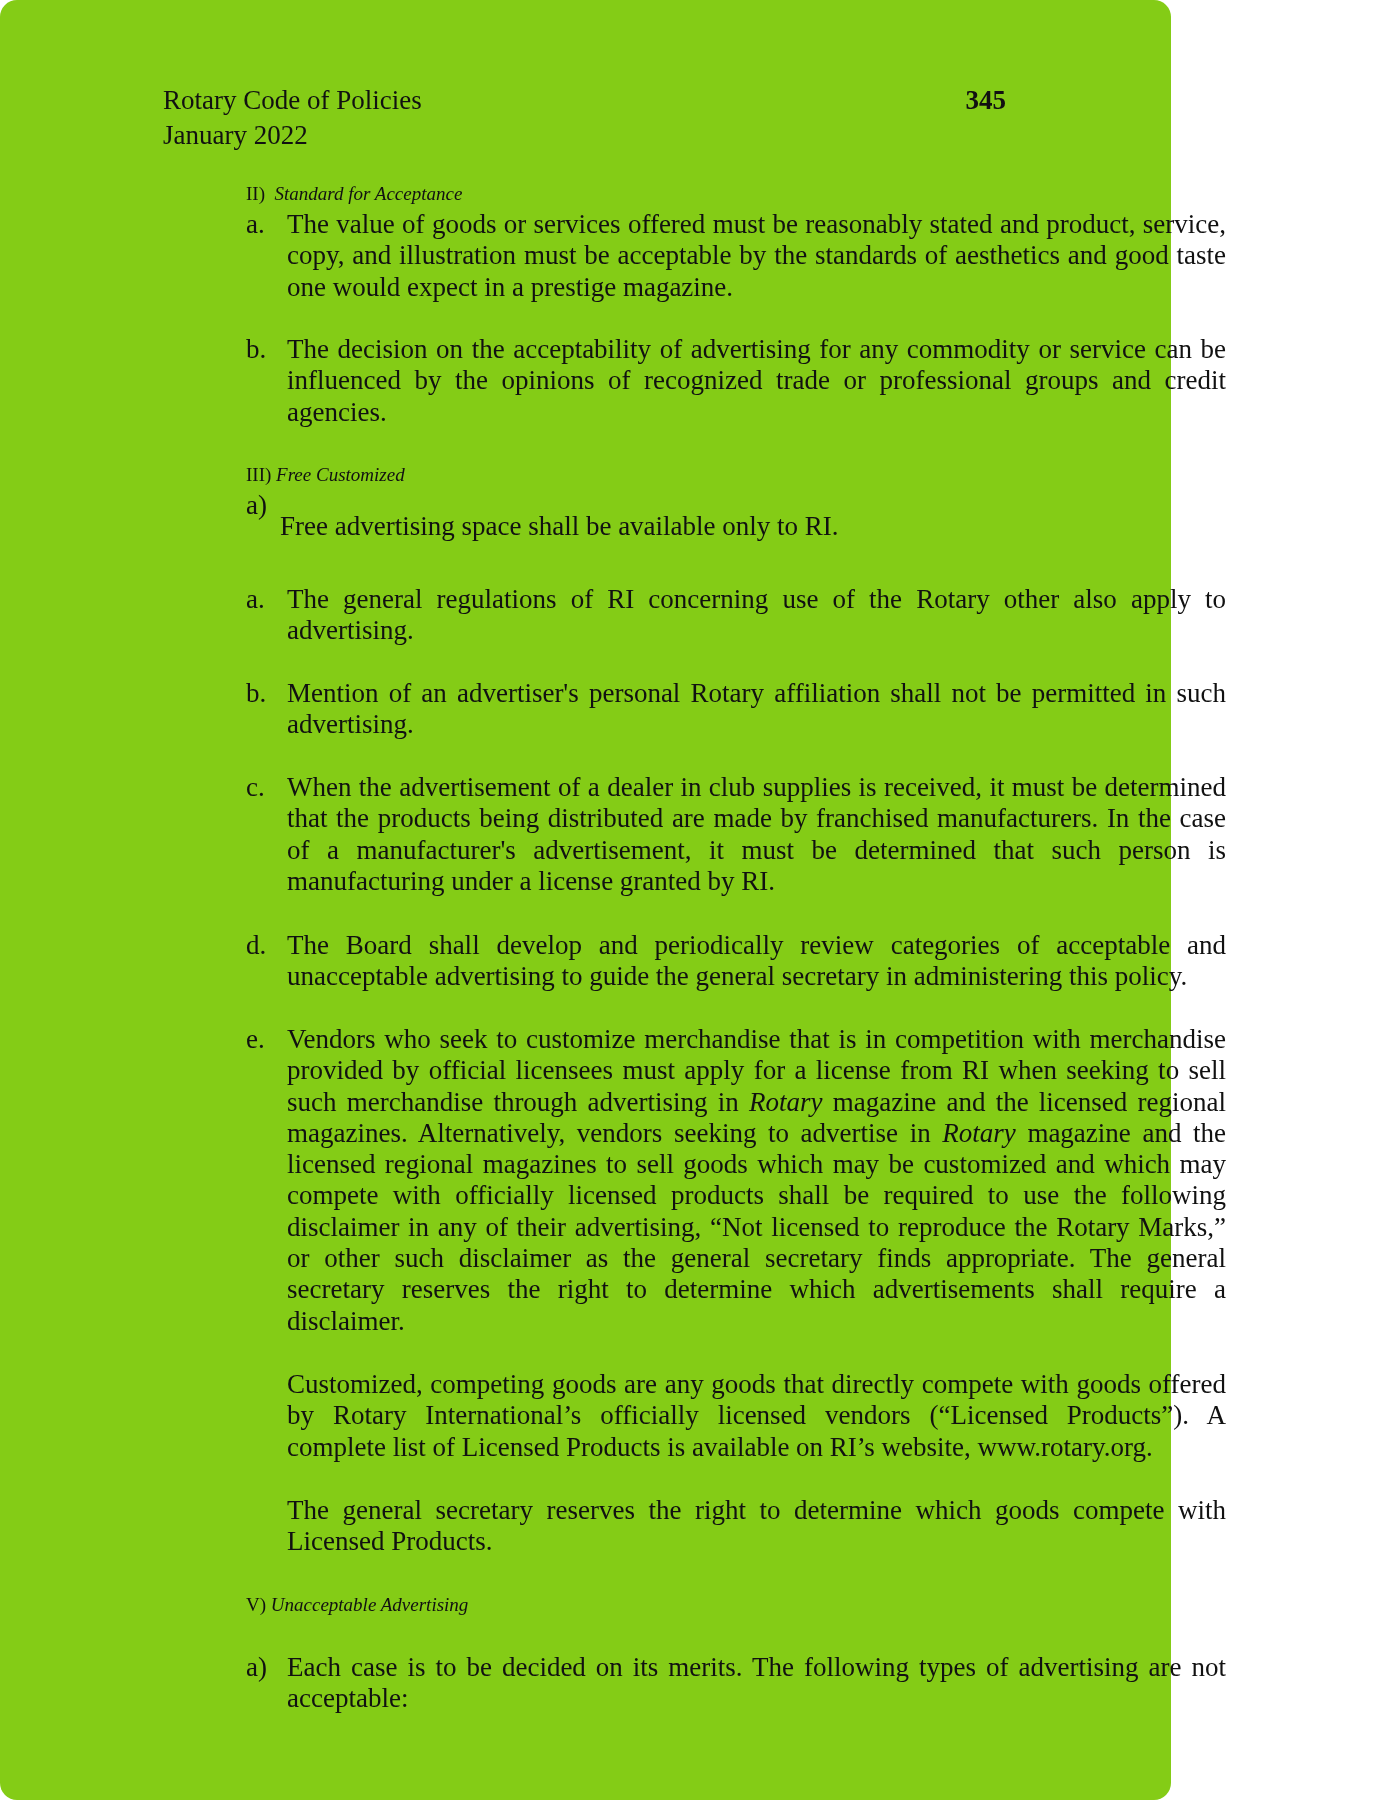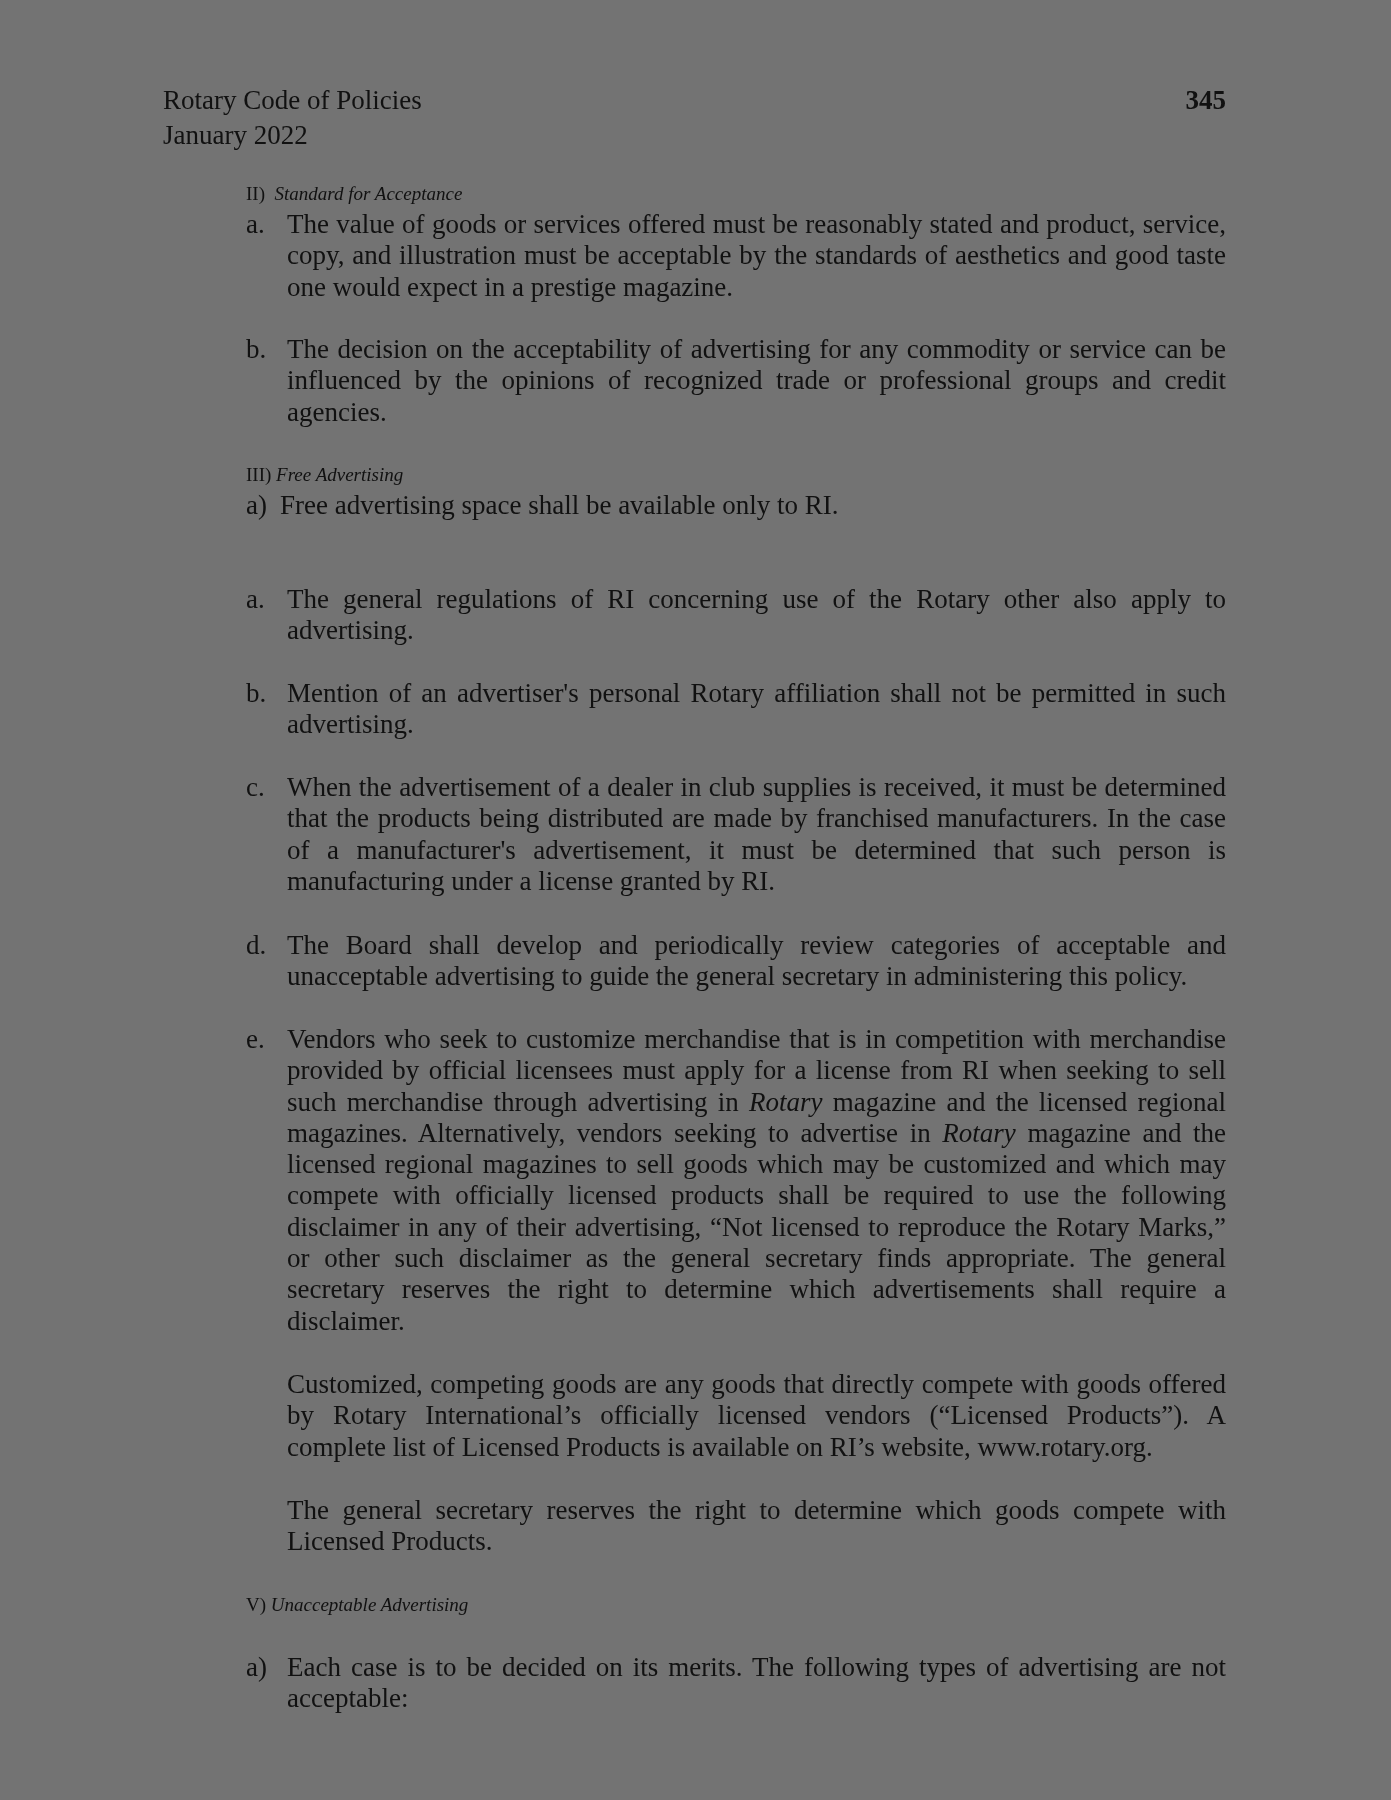--- a/index.html
+++ b/index.html
@@ -1,21 +1,21 @@
 <!DOCTYPE html>
 <html><head>
 <meta charset="utf-8">
 <style>
   html, body { margin: 0; padding: 0; background: #ffffff; }
   body {
     width: 1391px; height: 1800px; position: relative; overflow: hidden;
     font-family: "Liberation Serif", "DejaVu Serif", serif;
     color: #111111;
   }
-  .page { position: absolute; left: 0; top: 0; width: 1391px; height: 1800px; background: #737373; }
+  .page { position: absolute; left: 0; top: 0; width: 1171px; height: 1800px; background: #84cc16; border-radius: 17px; }
   .hdr { position: absolute; font-size: 27px; line-height: 31px; white-space: nowrap; }
   .hdr-title { left: 163px; top: 85px; }
   .hdr-date { left: 163px; top: 120px; }
   .hdr-page { right: 165px; top: 85px; font-weight: bold; }
 
   .line { position: absolute; font-size: 19px; line-height: 31px; white-space: nowrap; }
   .heading { left: 246px; }
   .heading .num { font-style: normal; }
   .heading .ttl { font-style: italic; }
 
@@ -40,25 +40,25 @@
   <div class="item" style="top:209px;">
     <span class="lbl">a.</span>
     <div class="txt">The value of goods or services offered must be reasonably stated and product, service, copy, and illustration must be acceptable by the standards of aesthetics and good taste one would expect in a prestige magazine.</div>
   </div>
   <div class="item" style="top:334px;">
     <span class="lbl">b.</span>
     <div class="txt">The decision on the acceptability of advertising for any commodity or service can be influenced by the opinions of recognized trade or professional groups and credit agencies.</div>
   </div>
 
   <div class="line heading" style="top:459px;">
-    <span class="num">III)</span>&nbsp;<span class="ttl">Free Advertising</span>
+    <span class="num">III)</span>&nbsp;<span class="ttl">Free Customized</span>
   </div>
   <div class="item" style="top:490px;">
     <span class="lbl">a)</span>
-    <div class="txt" style="margin-left:34px;">Free advertising space shall be available only to RI.</div>
+    <div class="txt" style="margin-left:34px;margin-top:21px;">Free advertising space shall be available only to RI.</div>
   </div>
 
   <div class="item" style="top:584px;">
     <span class="lbl">a.</span>
     <div class="txt">The general regulations of RI concerning use of the Rotary other also apply to advertising.</div>
   </div>
   <div class="item" style="top:678px;">
     <span class="lbl">b.</span>
     <div class="txt">Mention of an advertiser's personal Rotary affiliation shall not be permitted in such advertising.</div>
   </div>

